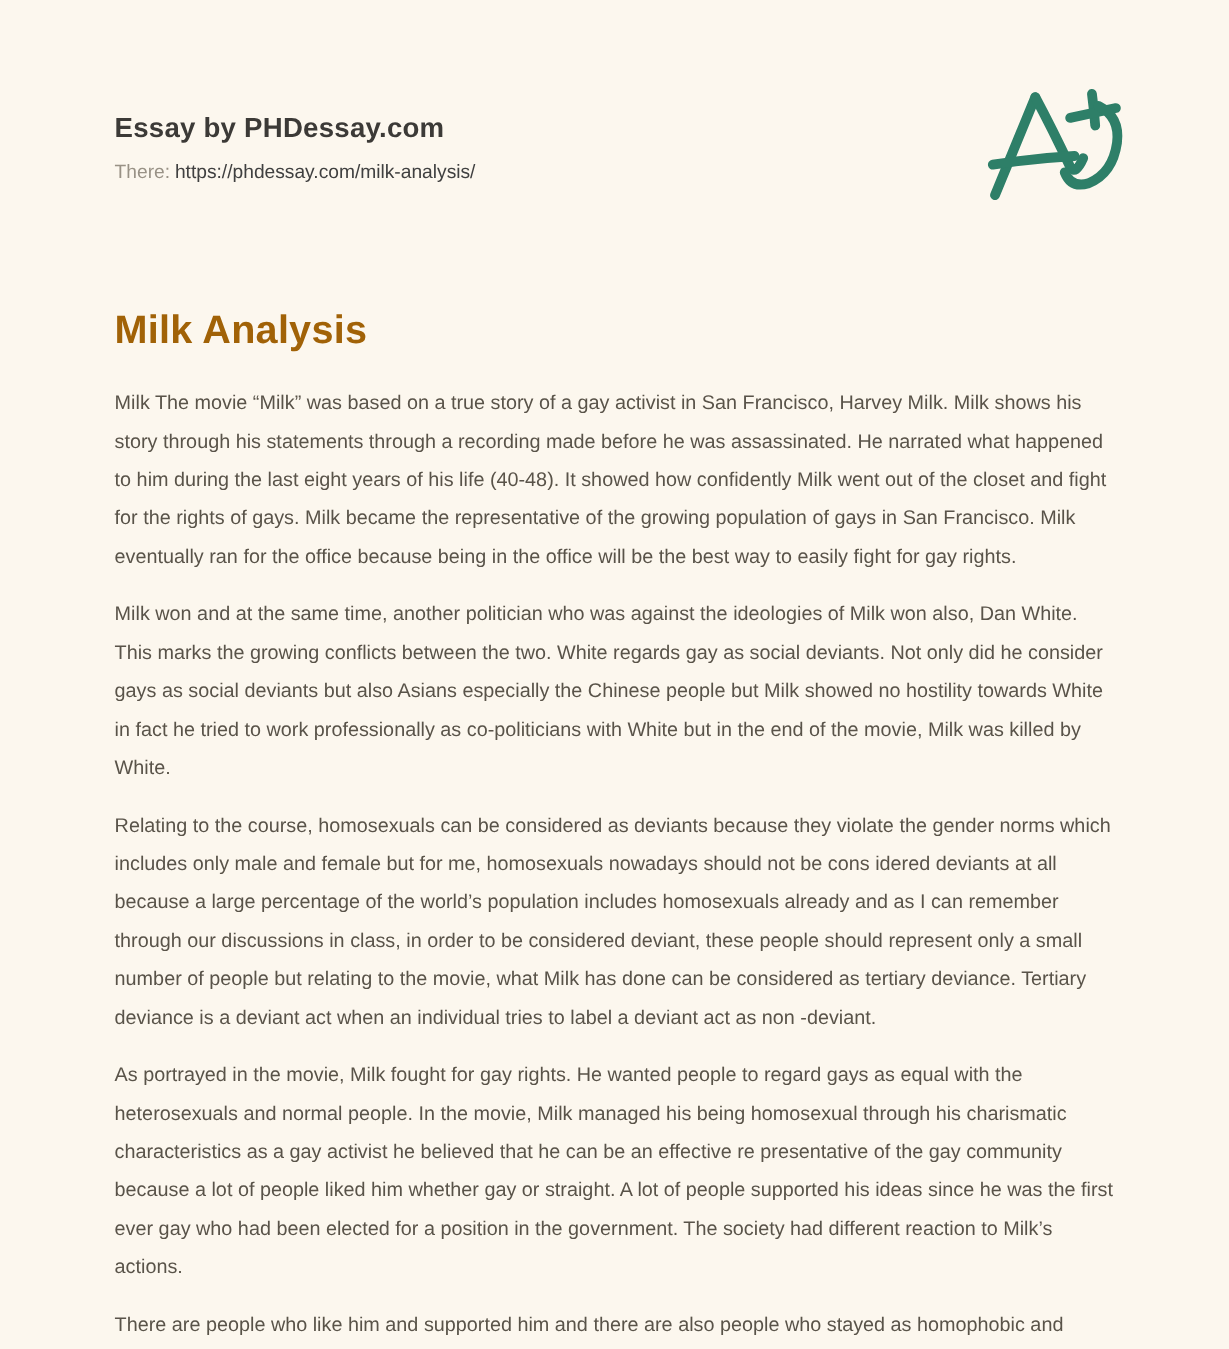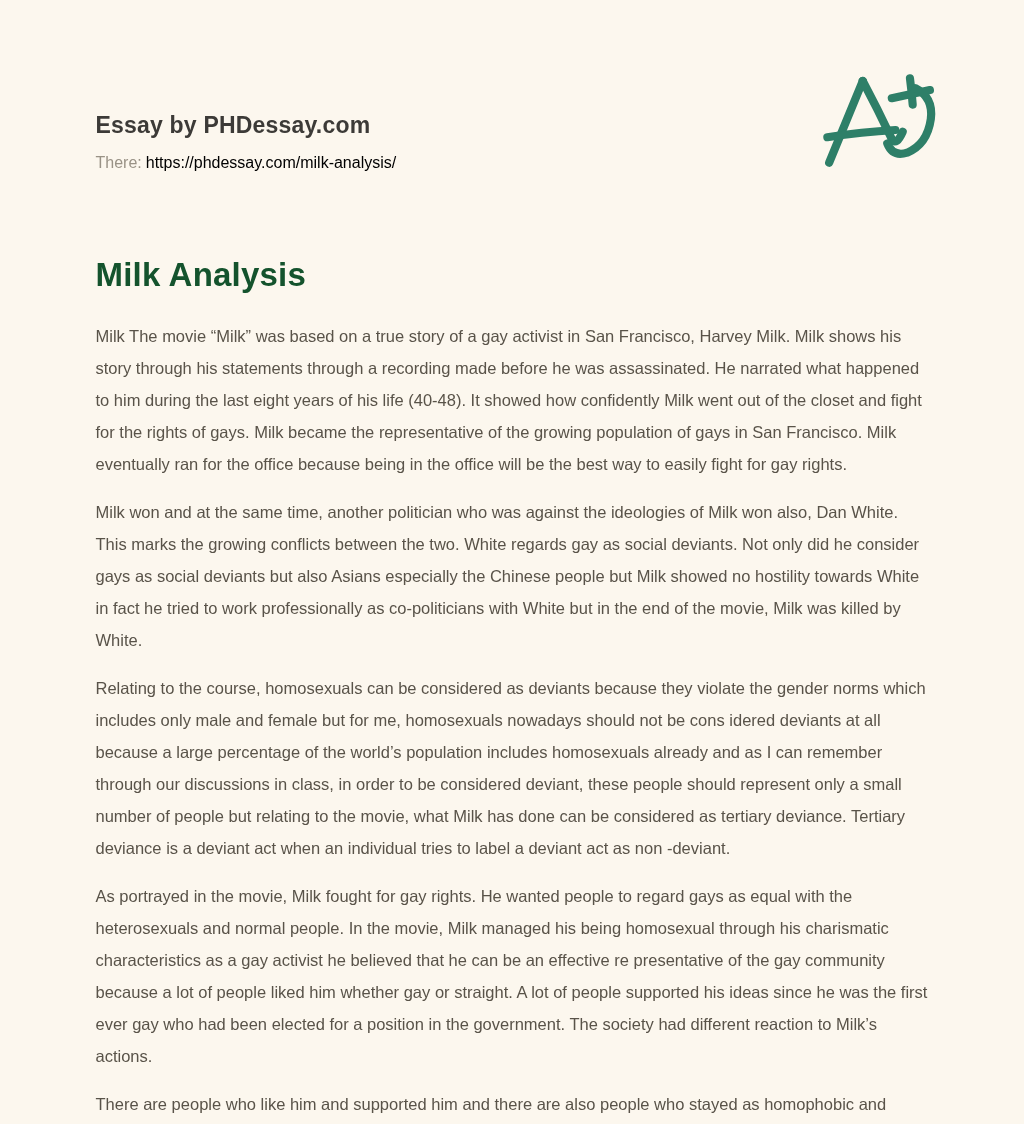--- a/index.html
+++ b/index.html
@@ -12,52 +12,52 @@
     font-family: "Liberation Sans", "DejaVu Sans", sans-serif;
   }
   .page {
     width: 833px;
     margin: 0 auto;
     padding-top: 74px;
   }
   .page-header {
     display: flex;
     justify-content: space-between;
-    align-items: flex-end;
+    align-items: center;
   }
   .site-title {
     margin: 0;
     font-size: 23px;
     font-weight: 700;
     color: #3c3a37;
     letter-spacing: 0.2px;
   }
   .source-line {
     margin-top: 15px;
     font-size: 16px;
   }
   .source-label { color: #999286; }
   .source-link {
-    color: #000000;
+    color: #404040;
     text-decoration: none;
     margin-left: 4px;
   }
   .logo {
     width: 118px;
     height: 104px;
     margin-top: -6px;
     margin-right: -10px;
     flex: 0 0 auto;
   }
   .logo svg { width: 100%; height: 100%; }
   .essay-title {
     margin: 84px 0 0 0;
     font-size: 33px;
     font-weight: 700;
-    color: #14532d;
+    color: #a16207;
     letter-spacing: 0.2px;
   }
   .essay-body { margin-top: 26px; }
   .essay-body p {
     margin: 0 0 16px 0;
     font-size: 16.5px;
     line-height: 32px;
     color: #595349;
   }
 </style>

